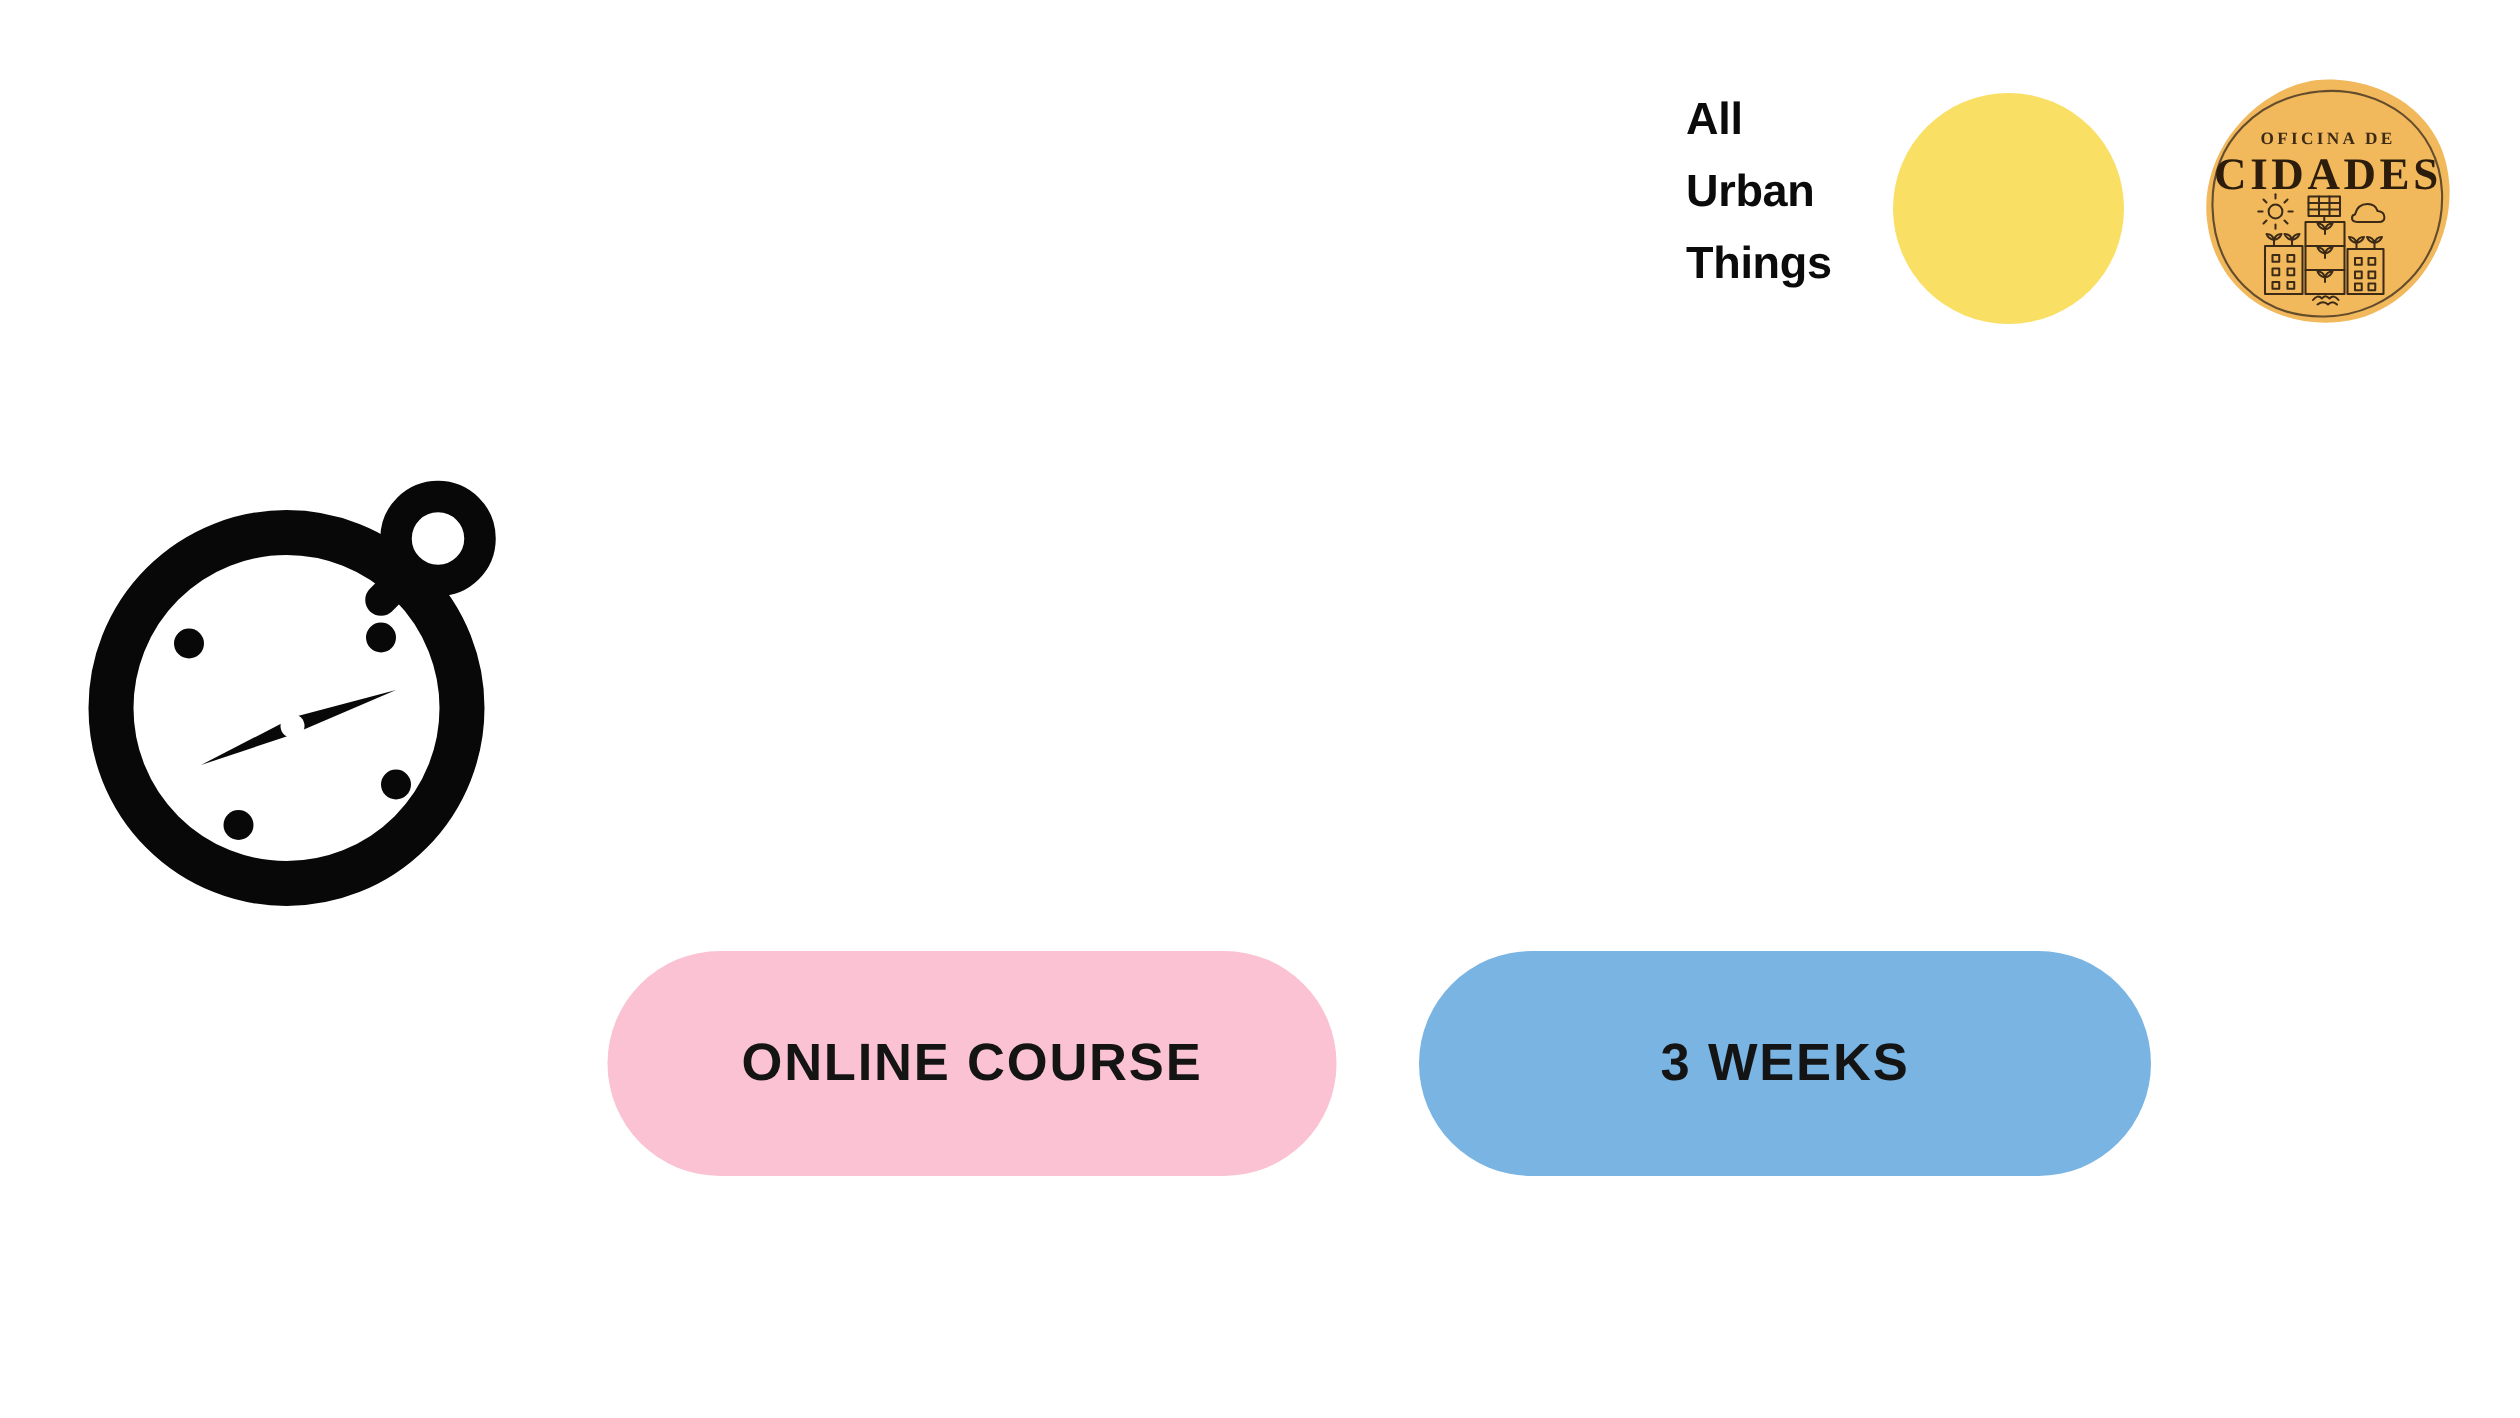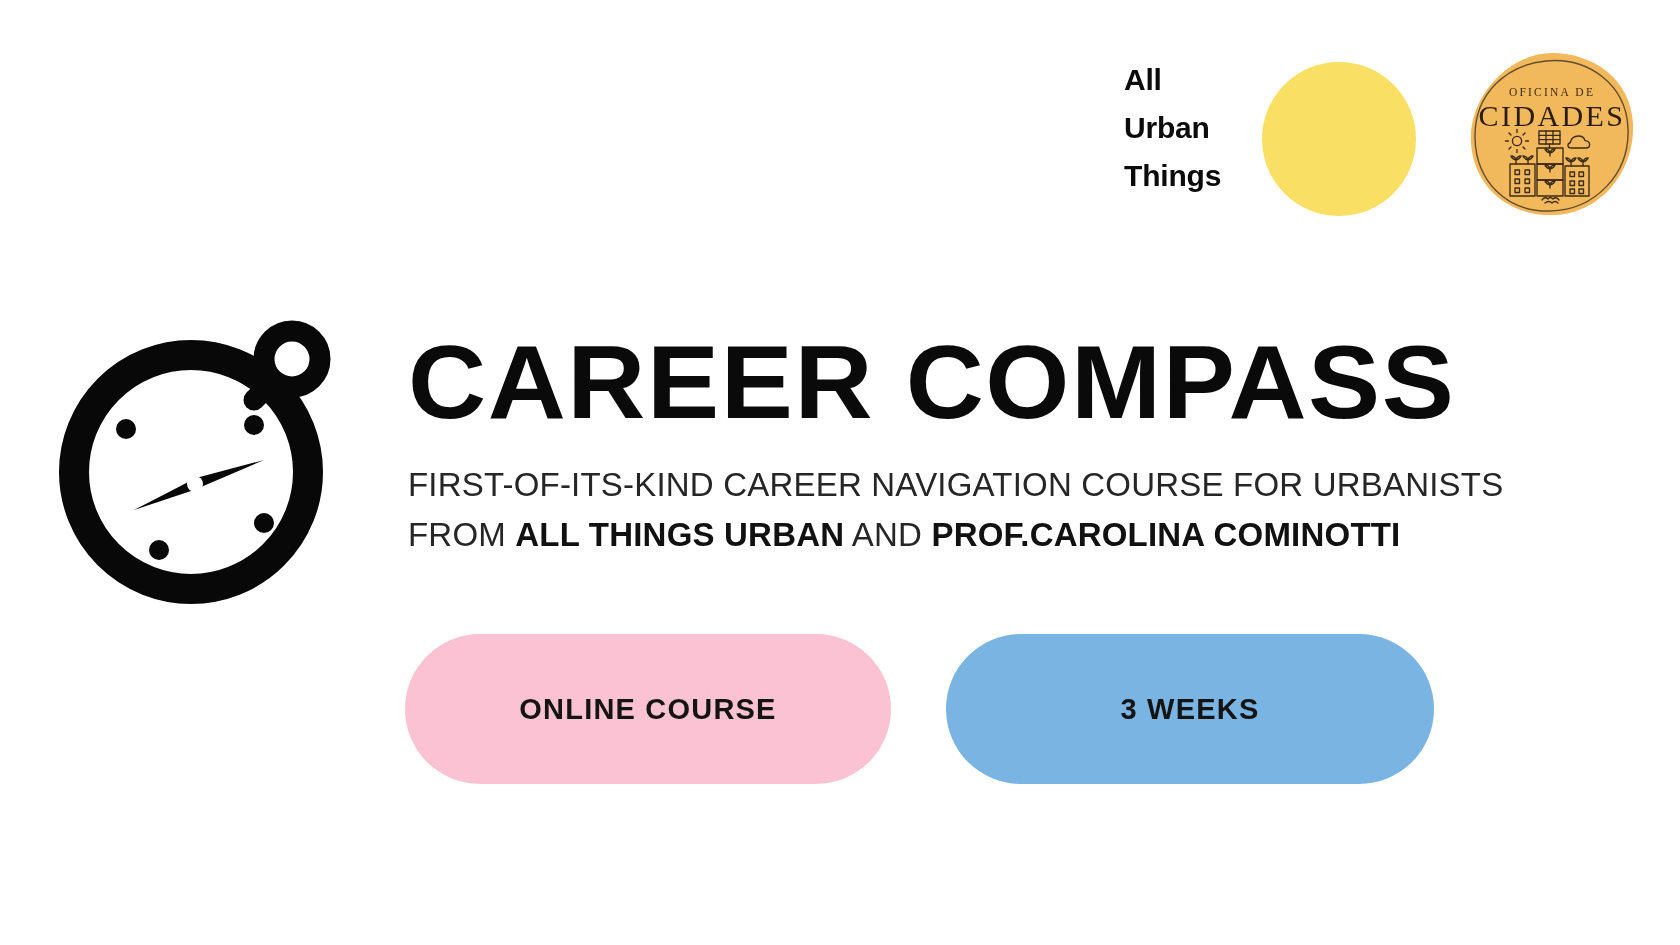--- a/index.html
+++ b/index.html
@@ -51,20 +51,21 @@
   }
   #atu-text div { white-space: nowrap; }
 
   
   #odc-logo {
     position: absolute;
     left: 1466px;
     top: 48px;
     width: 172px;
     height: 172px;
+    font-weight: bold;
   }
   #odc-logo svg { display: block; }
 
   
   #compass {
     position: absolute;
     left: 58px;
     top: 312px;
     width: 290px;
     height: 300px;
@@ -111,21 +112,21 @@
     display: flex;
     gap: 55px;
   }
   .pill {
     height: 150px;
     border-radius: 75px;
     display: flex;
     align-items: center;
     justify-content: center;
     font-weight: bold;
-    font-size: 29px;
+    font-size: 35px;
     letter-spacing: 1.2px;
     color: #141414;
     cursor: pointer;
     user-select: none;
     border: none;
     padding: 0;
     font-family: "Liberation Sans", sans-serif;
   }
   #pill-online { width: 486px; background: #FBC2D4; }
   #pill-weeks  { width: 488px; background: #79B4E3; }
@@ -243,26 +244,19 @@
       <circle cx="196" cy="113" r="10" fill="#080808"></circle>
       <circle cx="101" cy="238" r="10" fill="#080808"></circle>
       <circle cx="206" cy="211" r="10" fill="#080808"></circle>
 
       <path d="M206 148 L138 166 L76 198 L136 178 Z" fill="#080808"></path>
 
       <circle cx="137" cy="172" r="8" fill="#ffffff"></circle>
     </svg>
   </div>
 
-  <div id="headline-block">
-    <div id="title">CAREER COMPASS</div>
-    <div id="subtitle">
-      <div>FIRST-OF-ITS-KIND CAREER NAVIGATION COURSE FOR URBANISTS</div>
-      <div><span>FROM </span><span class="em">ALL THINGS URBAN</span><span> AND </span><span class="em">PROF.CAROLINA COMINOTTI</span></div>
-    </div>
-  </div>
 
   <div id="pill-row">
     <button class="pill" id="pill-online">ONLINE COURSE</button>
     <button class="pill" id="pill-weeks">3 WEEKS</button>
   </div>
 
 </div>
 
 </body></html>

